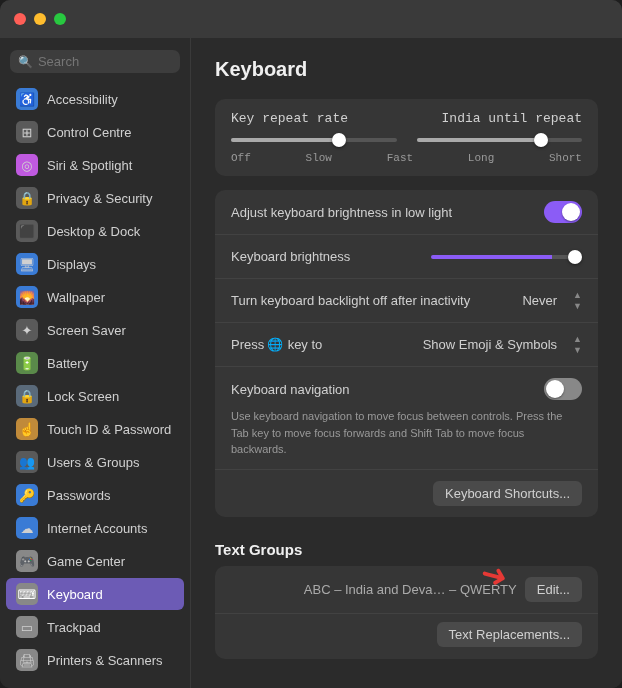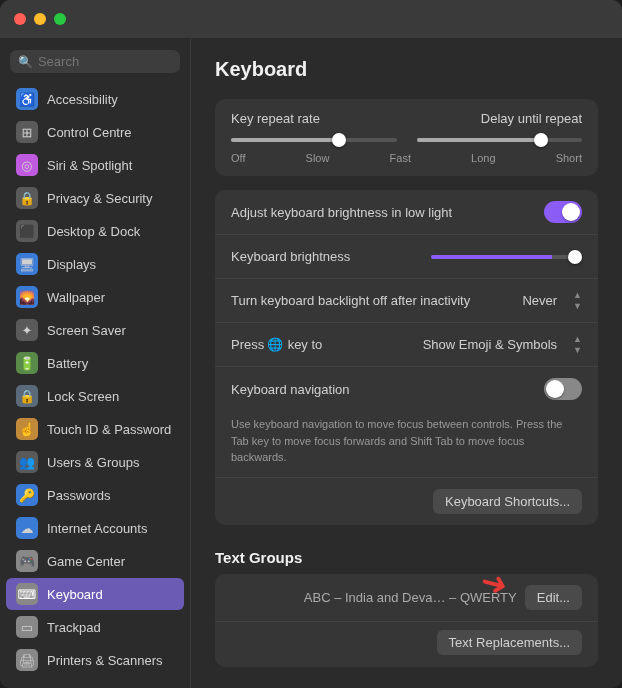--- a/index.html
+++ b/index.html
@@ -142,20 +142,21 @@
       display: flex;
       align-items: center;
       justify-content: flex-end;
       gap: 8px;
     }
     
     .key-repeat-row {
       flex-direction: column;
       align-items: flex-start;
       padding: 12px 16px;
+      font-family: Liberation Mono, monospace;
     }
     .key-repeat-labels {
       display: flex;
       width: 100%;
       justify-content: space-between;
       font-size: 11px;
       color: #999;
       margin-top: 4px;
     }
     .two-sliders {
@@ -374,21 +375,21 @@
         </div>
     </div>
 
     <div class="main">
       <div class="page-title">Keyboard</div>
 
       <div class="section">
         <div class="section-row key-repeat-row">
           <div style="display:flex; width:100%; justify-content:space-between; margin-bottom:6px;">
             <span class="row-label">Key repeat rate</span>
-            <span style="font-size:13px; color:#d0d0d0;">Delay until repeat</span>
+            <span style="font-size:13px; color:#d0d0d0;">India until repeat</span>
           </div>
           <div class="two-sliders">
             <div class="slider-group">
               <div class="slider-track">
                 <div class="slider-fill" style="width:65%;"></div>
                 <div class="slider-thumb" style="left:calc(65% - 7px);"></div>
               </div>
             </div>
             <div class="slider-group">
               <div class="slider-track">
@@ -441,21 +442,21 @@
           <div class="row-control">
             <div class="select-control">
               <span>Show Emoji &amp; Symbols</span>
               <div class="select-arrows">
                 <span>▲</span>
                   <span>▼</span>
               </div>
             </div>
           </div>
         </div>
-        <div class="section-row" style="flex-direction:column; align-items:flex-start; gap:14px;">
+        <div class="section-row" style="flex-direction:column; align-items:flex-start; gap:6px;">
           <div style="display:flex; width:100%; align-items:center;">
             <span class="row-label">Keyboard navigation</span>
             <div style="margin-left:auto;">
               <div class="toggle">
                 <div class="toggle-knob"></div>
               </div>
             </div>
           </div>
           <span class="desc-text">Use keyboard navigation to move focus between controls. Press the Tab key to move focus forwards and Shift Tab to move focus backwards.</span>
         </div>

